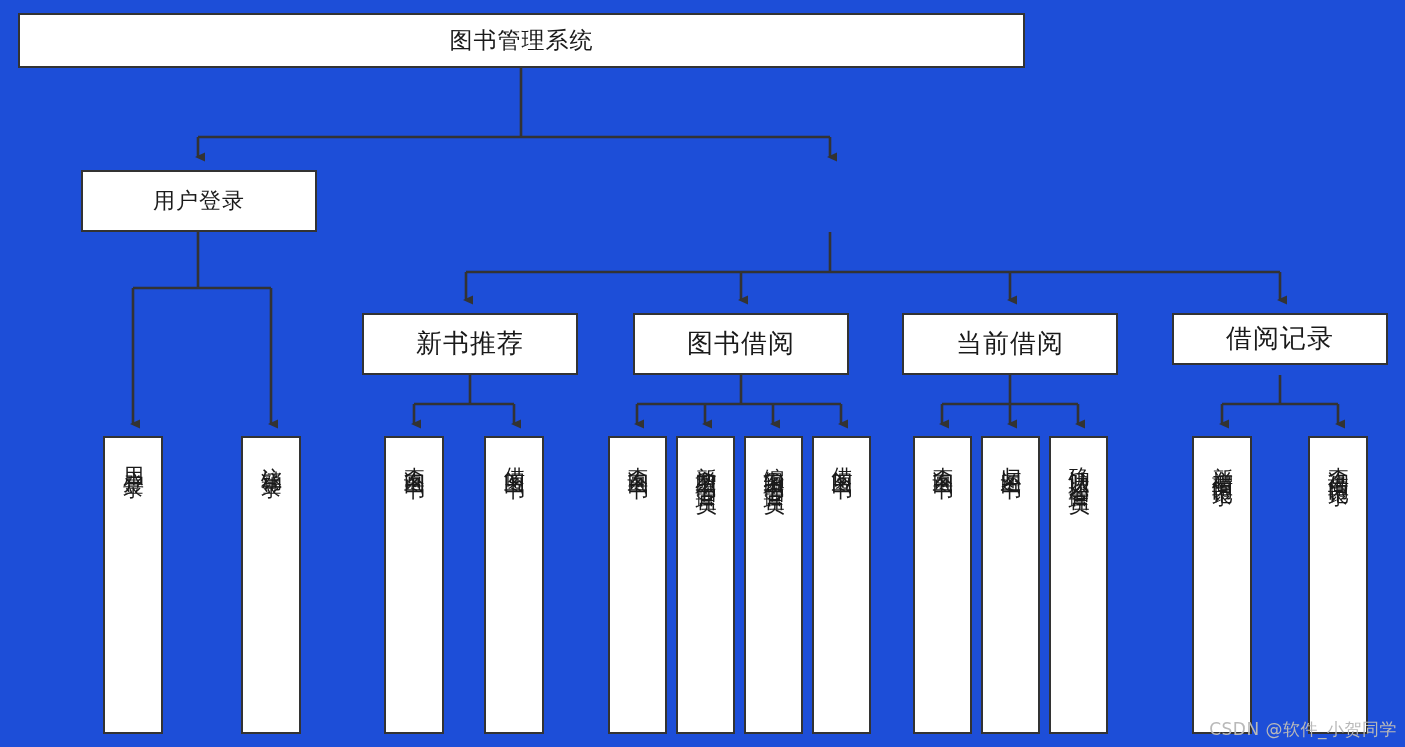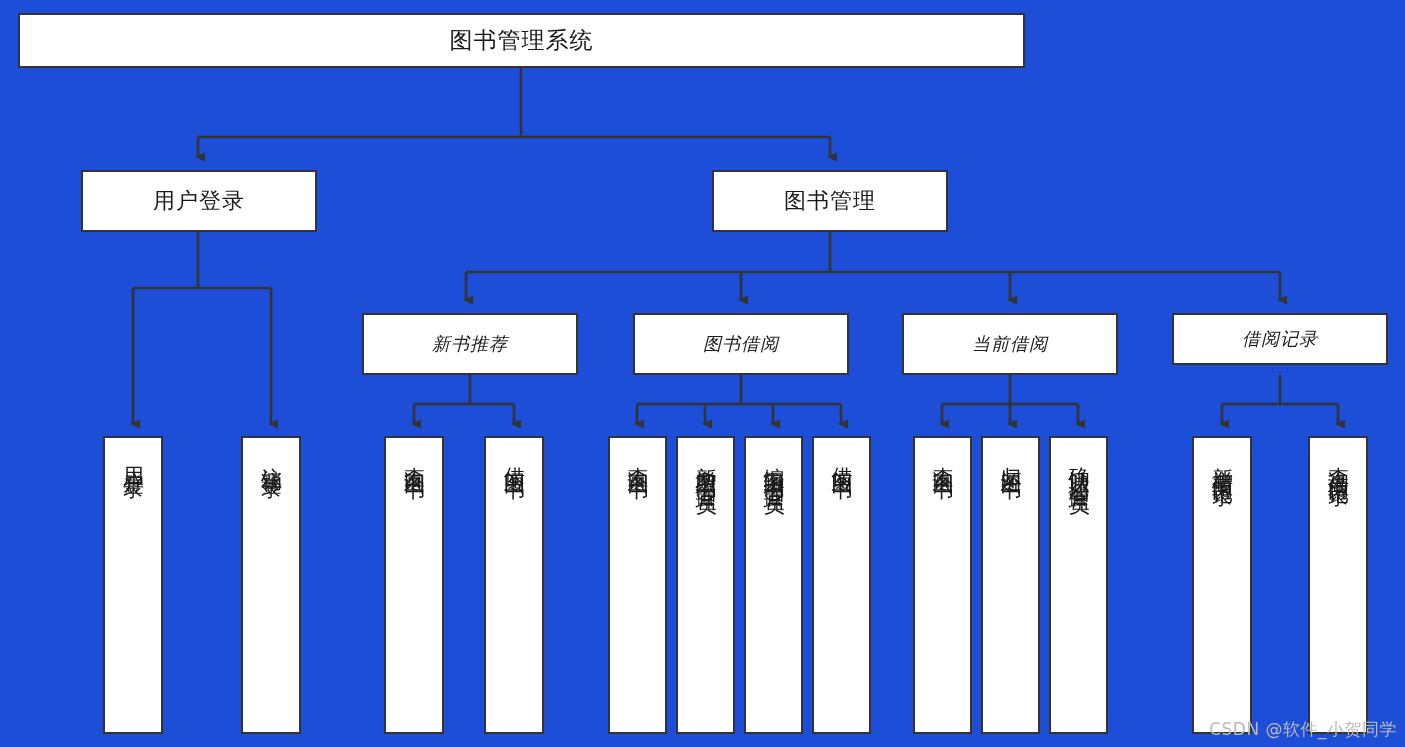--- a/index.html
+++ b/index.html
@@ -36,21 +36,21 @@
     color: #1a1a1a;
   }
   .node .label {
     font-size: 22px;
     line-height: 1.15;
     letter-spacing: 1px;
     white-space: nowrap;
   }
   .node.root .label { font-size: 23px; }
   .node.lvl2 .label { font-size: 22px; }
-  .node.lvl3 .label { font-size: 18px; font-style: italic; }
+  .node.lvl3 .label { font-size: 26px; }
   .node.leaf {
     align-items: flex-start;
     justify-content: center;
     padding-top: 12px;
   }
   .node.leaf .label {
     writing-mode: vertical-rl;
     text-orientation: upright;
     font-size: 21px;
     letter-spacing: 4px;
@@ -124,23 +124,20 @@
   </svg>
 
   <div class="node root" style="left:18px; top:13px; width:1007px; height:55px;">
     <span class="label">图书管理系统</span>
   </div>
 
   <div class="node lvl2" style="left:81px; top:170px; width:236px; height:62px;">
     <span class="label">用户登录</span>
   </div>
 
-  <div class="node lvl2" style="left:712px; top:170px; width:236px; height:62px;">
-    <span class="label">图书管理</span>
-  </div>
 
   <div class="node lvl3" style="left:362px; top:313px; width:216px; height:62px;">
     <span class="label">新书推荐</span>
   </div>
 
   <div class="node lvl3" style="left:633px; top:313px; width:216px; height:62px;">
     <span class="label">图书借阅</span>
   </div>
 
   <div class="node lvl3" style="left:902px; top:313px; width:216px; height:62px;">

